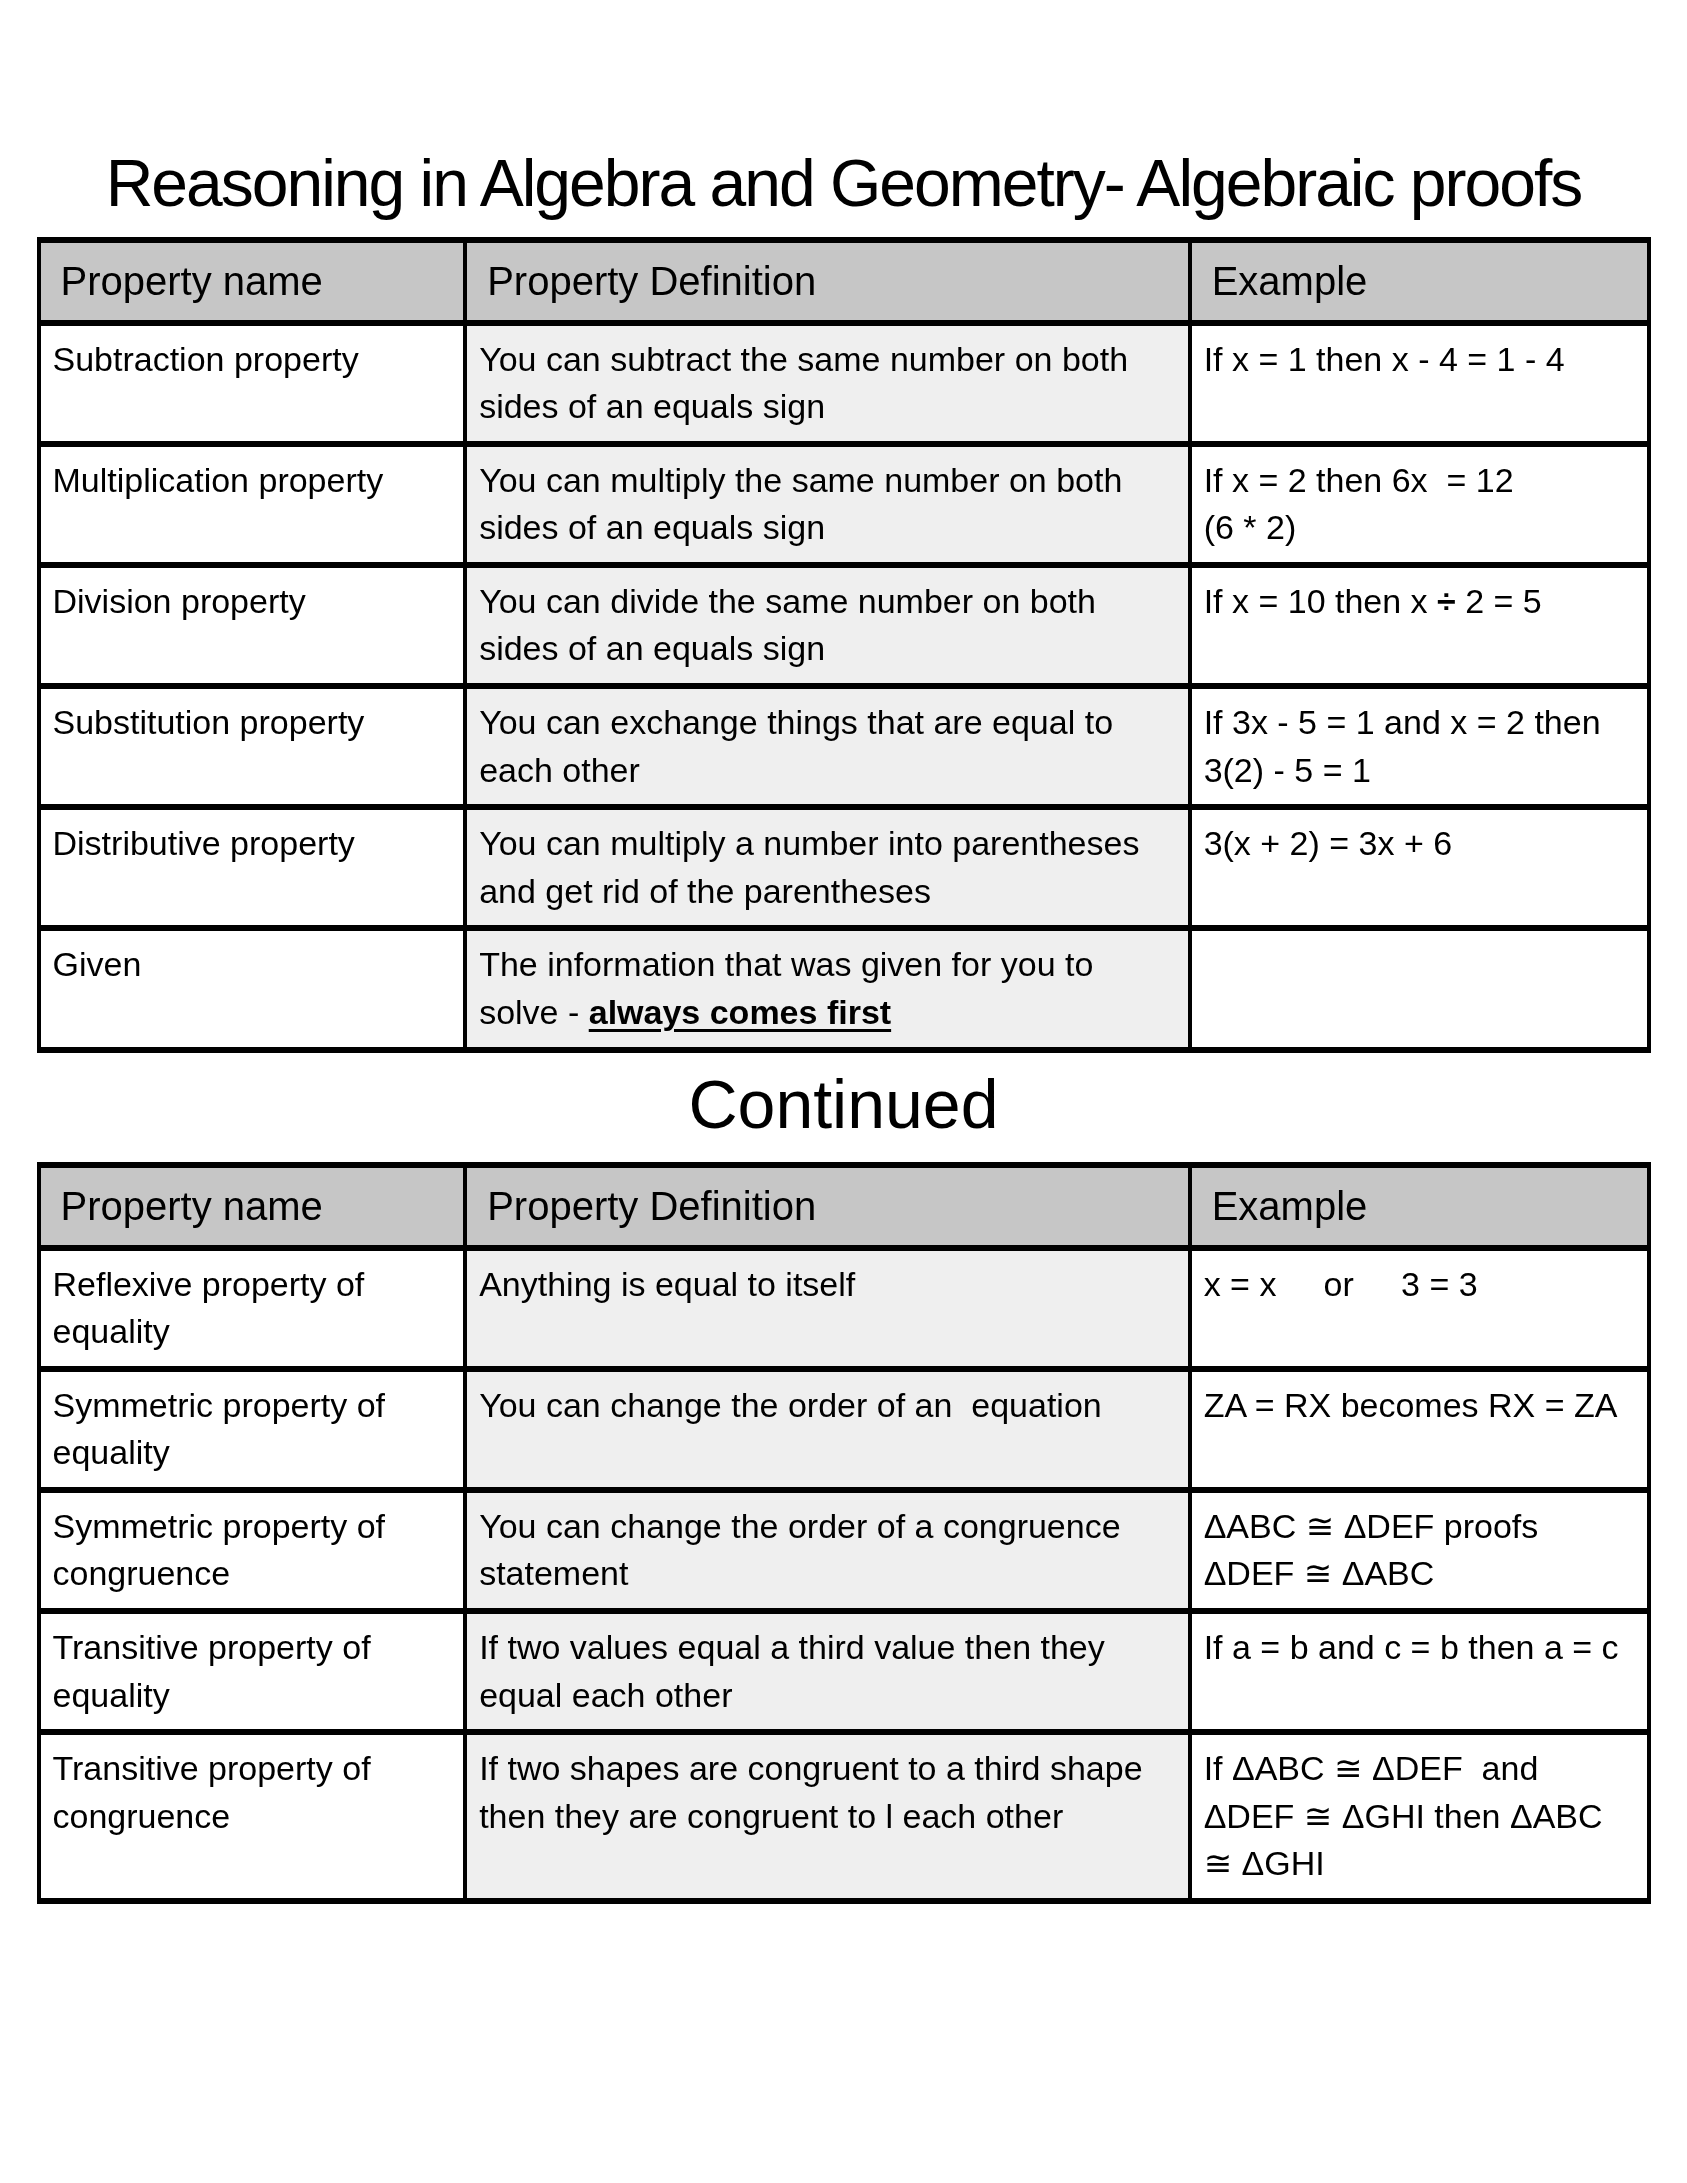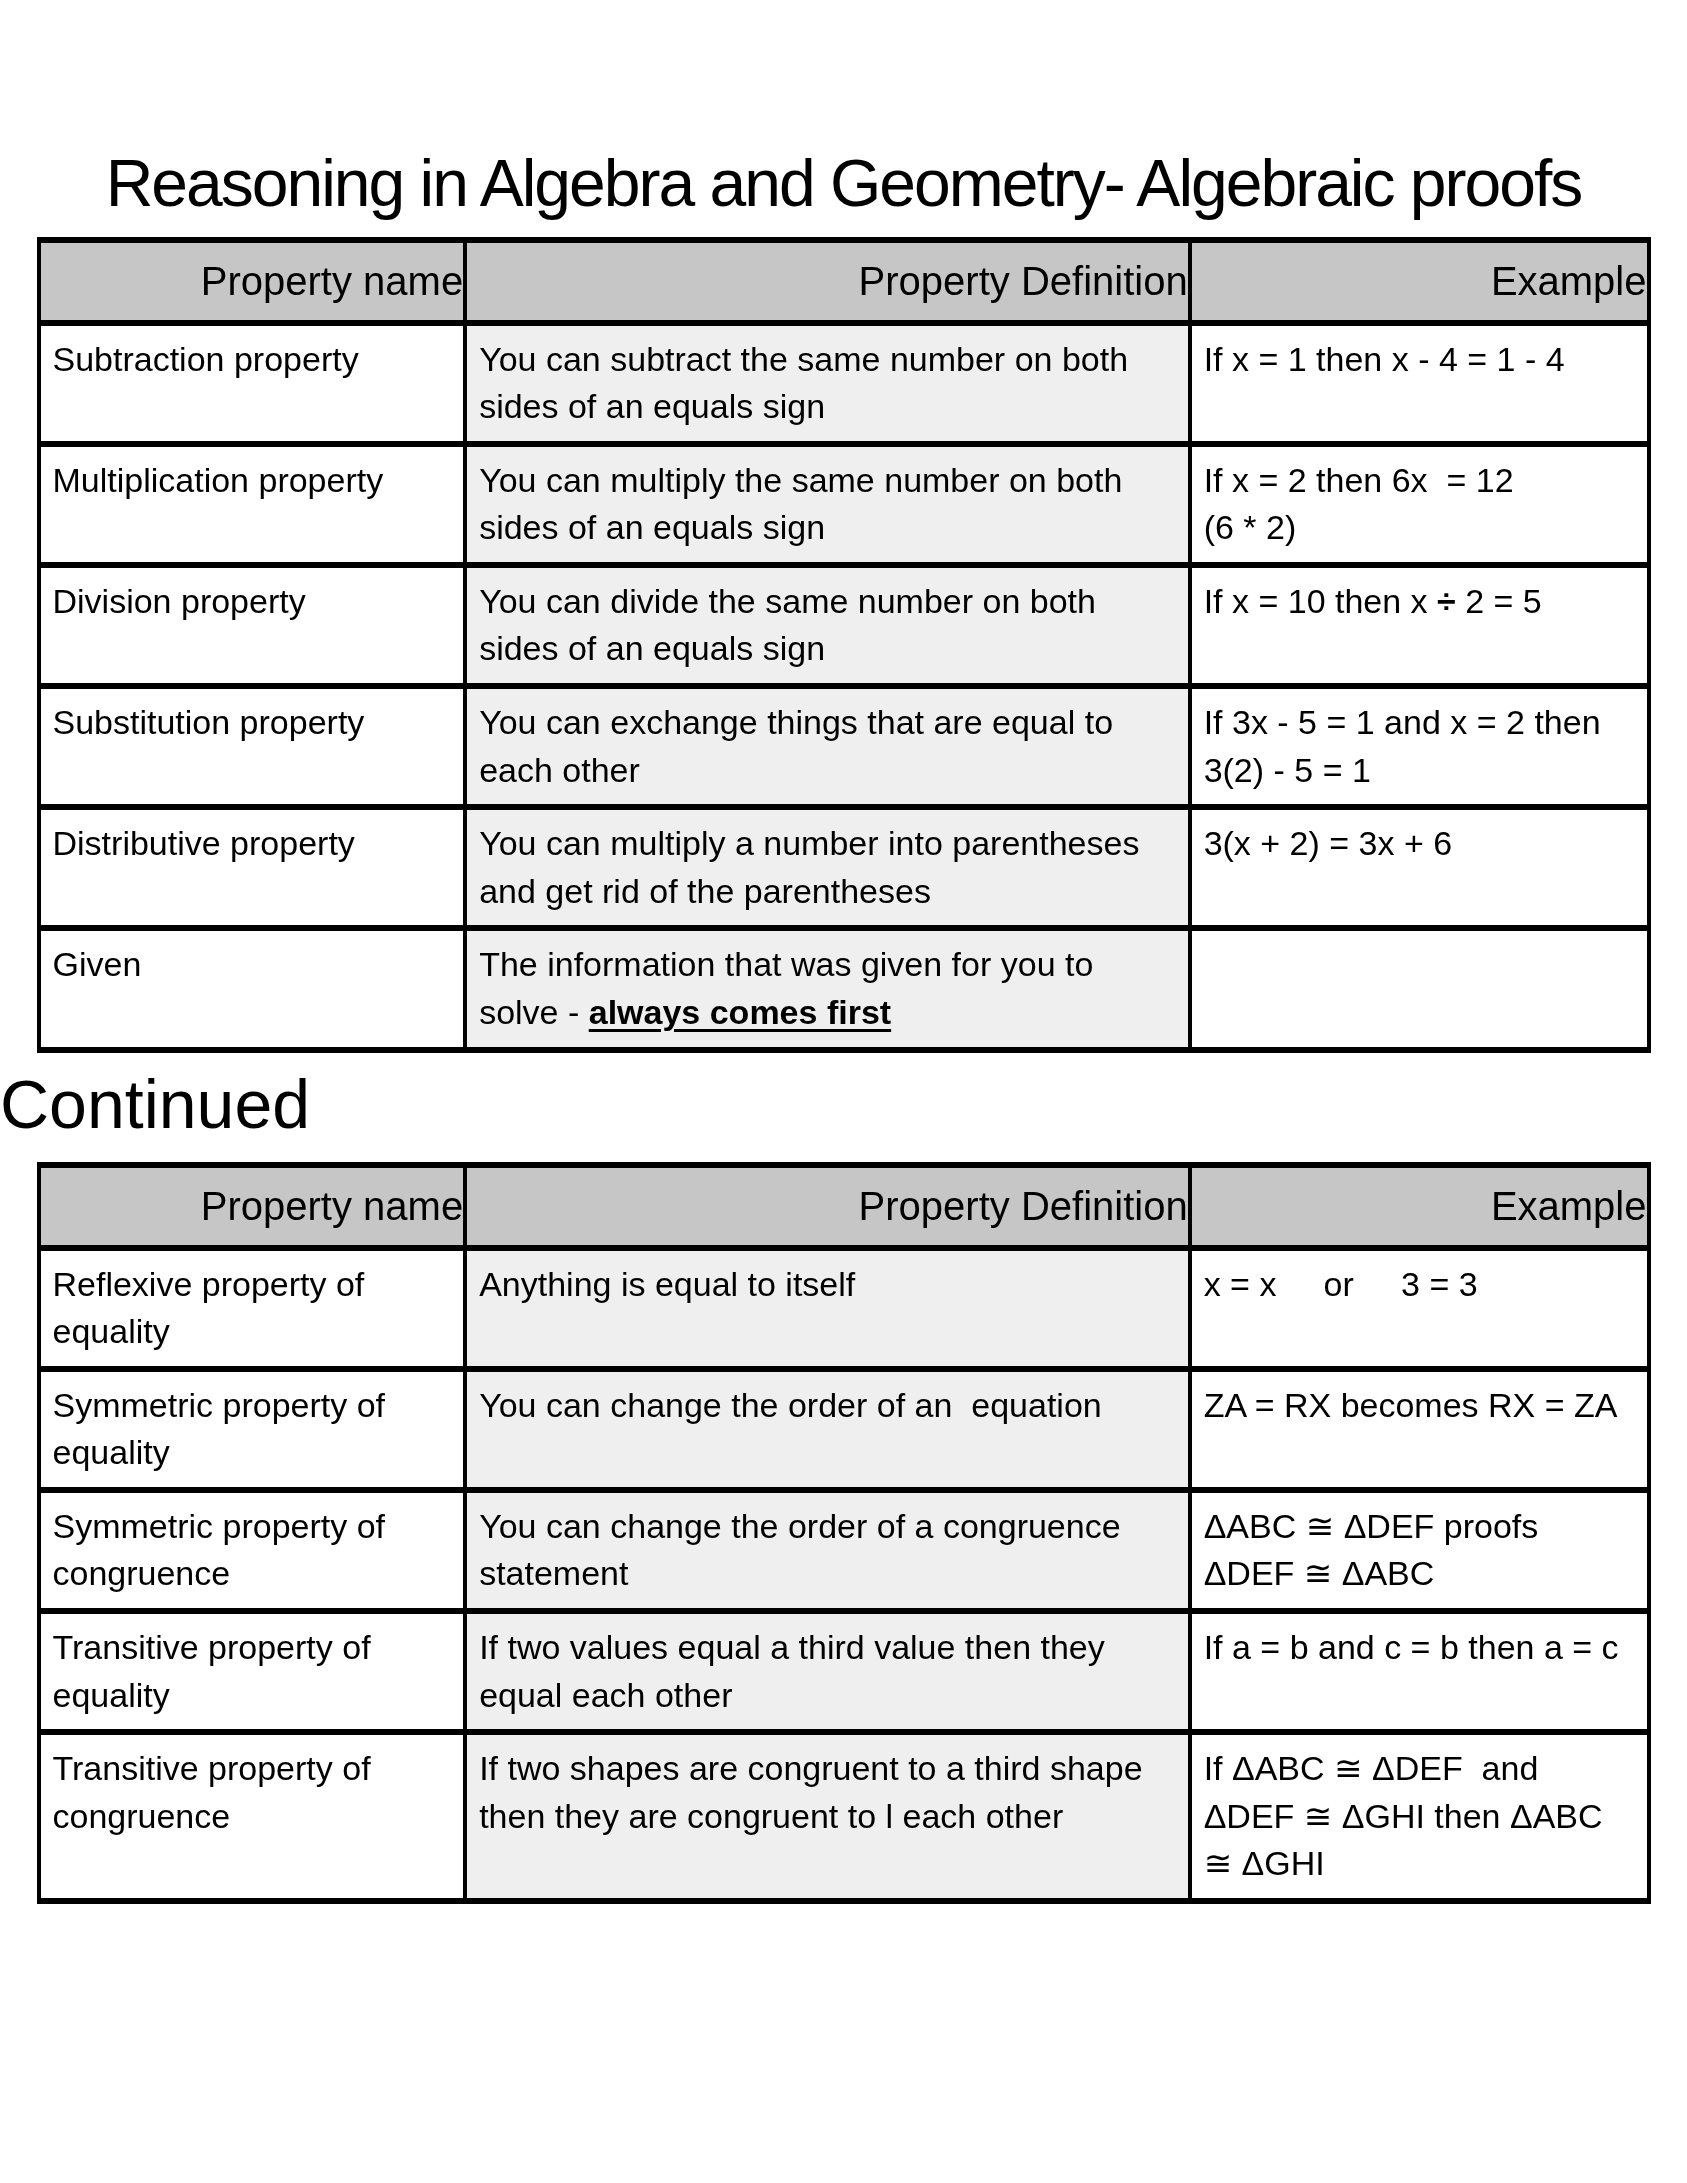--- a/index.html
+++ b/index.html
@@ -26,22 +26,22 @@
   table.props {
     border-collapse: collapse;
     table-layout: fixed;
     width: 1614px;
     margin: 0 auto;
   }
   table.props th {
     background: #c6c6c6;
     font-size: 40px;
     font-weight: 400;
-    text-align: right;
-    padding: 16px 0;
+    text-align: left;
+    padding: 16px 20px;
     border: 4px solid #000;
     border-top-width: 6px;
     border-bottom-width: 6px;
   }
   table.props td {
     border: 4px solid #000;
     border-top-width: 6px;
     border-bottom-width: 6px;
     vertical-align: top;
     font-size: 34px;
@@ -53,20 +53,21 @@
     word-wrap: break-word;
   }
   table.props td.def-cell { background: #efefef; }
   .col-name { width: 26.5%; }
   .col-def  { width: 45%; }
   .col-ex   { width: 28.5%; }
   .b { font-weight: 700; }
   .u { text-decoration: underline; text-decoration-thickness: 3.3px; text-underline-offset: 5.3px; }
   .right { text-align: left; padding-right: 8px; }
   .continued-heading {
+    text-align: center;
     font-size: 68px;
     font-weight: 400;
     margin: 9.3px 0 14.6px 0;
     line-height: 1.25;
   }
 </style>
 </head>
 <body>
 
 <h1 class="page-title">Reasoning in Algebra and Geometry- Algebraic proofs</h1>

